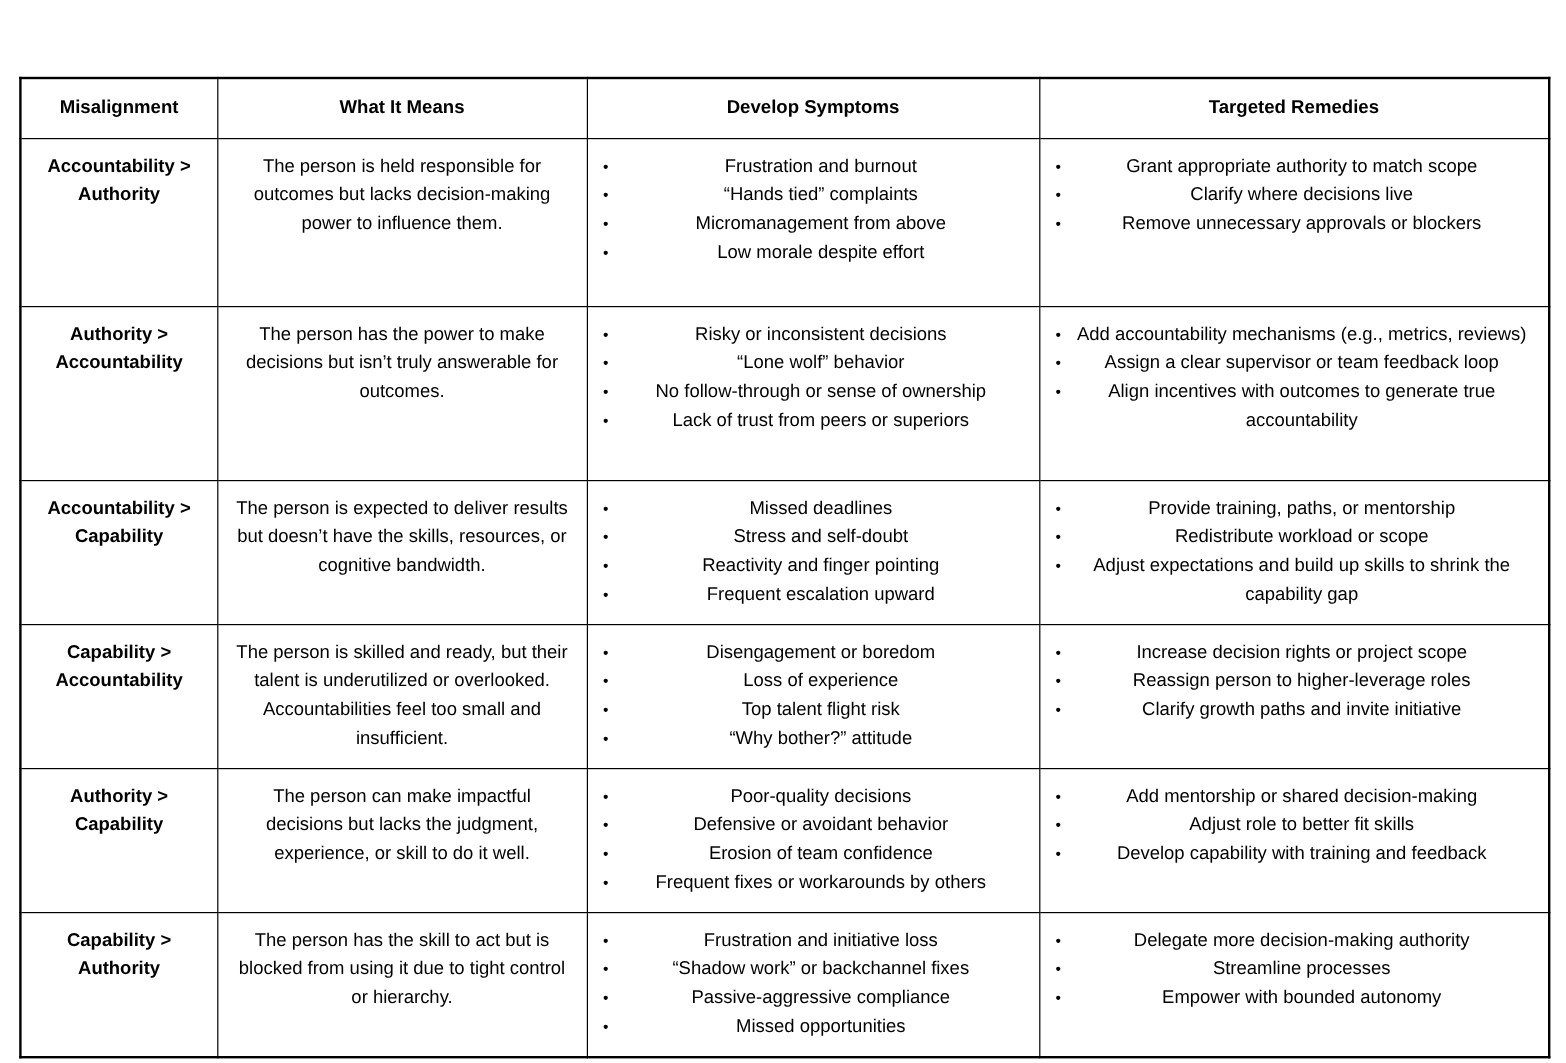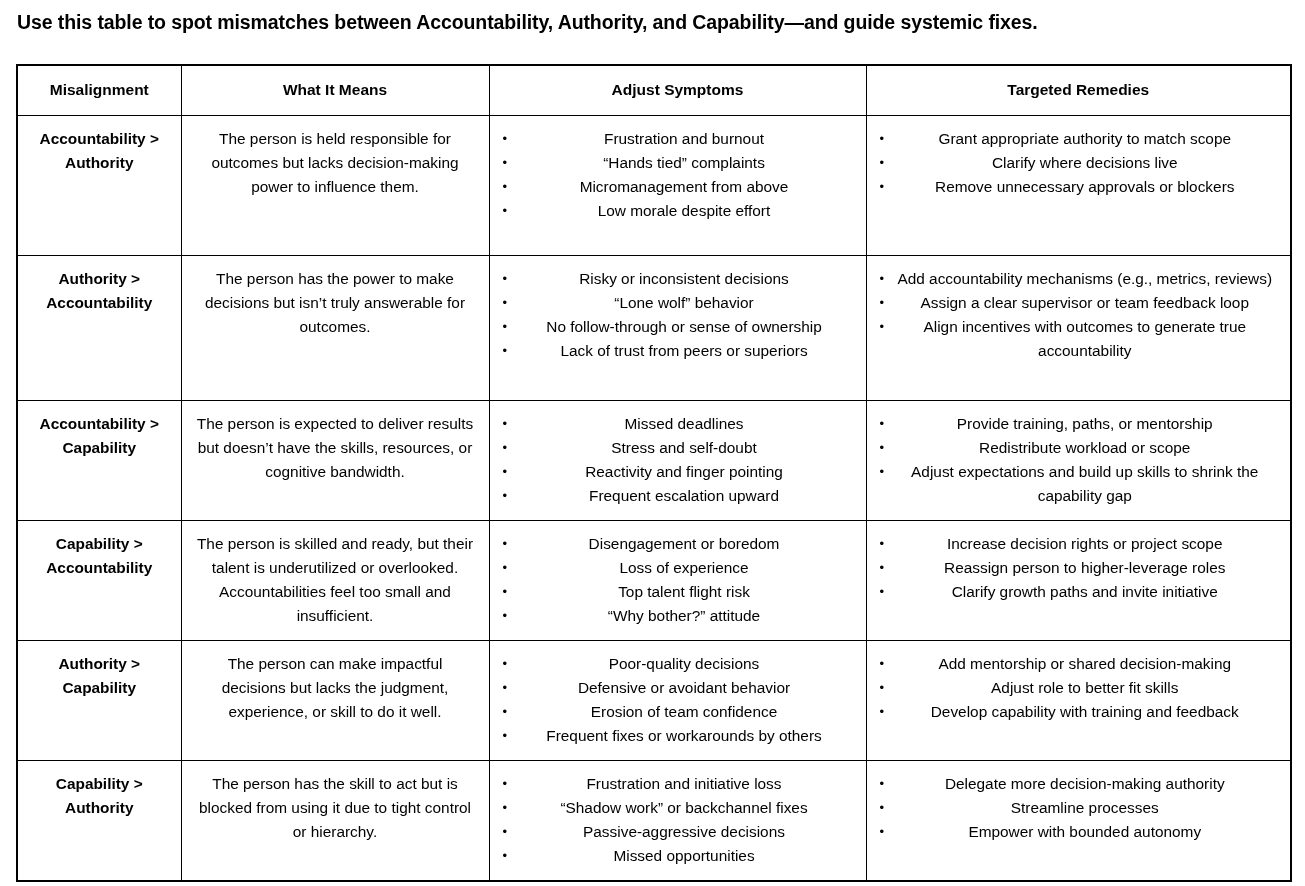--- a/index.html
+++ b/index.html
@@ -99,35 +99,34 @@
   tr.r2 td { height: 118px; }
   tr.r3 td { height: 120px; }
   tr.r4 td { height: 119px; }
   tr.r5 td { height: 113px; }
 </style>
 </head>
 <body>
 
 <div class="page">
 
-  <div class="page-title">Use this table to spot mismatches between Accountability, Authority, and Capability—and guide systemic fixes.</div>
 
   <div class="table-wrap">
     <table class="matrix">
       <colgroup>
         <col class="c-misalignment">
         <col class="c-means">
         <col class="c-symptoms">
         <col class="c-remedies">
       </colgroup>
       <thead>
         <tr>
           <th>Misalignment</th>
           <th>What It Means</th>
-          <th>Adjust Symptoms</th>
+          <th>Develop Symptoms</th>
           <th>Targeted Remedies</th>
         </tr>
       </thead>
       <tbody>
 
         <tr class="r0">
           <td class="cell-misalignment">Accountability &gt;
 Authority</td>
           <td class="cell-means">The person is held responsible for outcomes but lacks decision-making power to influence them.</td>
           <td>
@@ -232,21 +231,21 @@
         </tr>
 
         <tr class="r5">
           <td class="cell-misalignment">Capability &gt;
 Authority</td>
           <td class="cell-means">The person has the skill to act but is blocked from using it due to tight control or hierarchy.</td>
           <td>
             <ul class="bullets">
                 <li>Frustration and initiative loss</li>
                 <li>“Shadow work” or backchannel fixes</li>
-                <li>Passive-aggressive decisions</li>
+                <li>Passive-aggressive compliance</li>
                 <li>Missed opportunities</li>
               </ul>
           </td>
           <td>
             <ul class="bullets">
                 <li>Delegate more decision-making authority</li>
                 <li>Streamline processes</li>
                 <li>Empower with bounded autonomy</li>
               </ul>
           </td>

